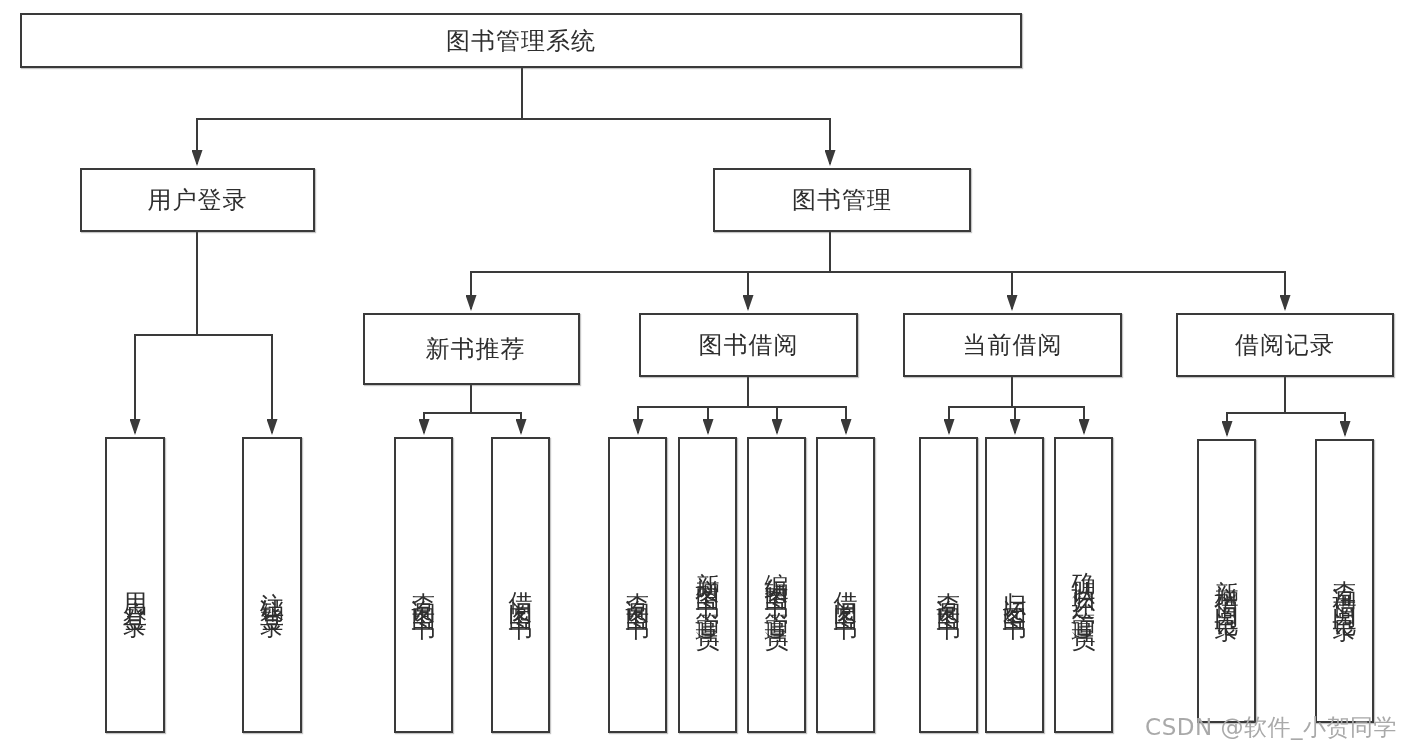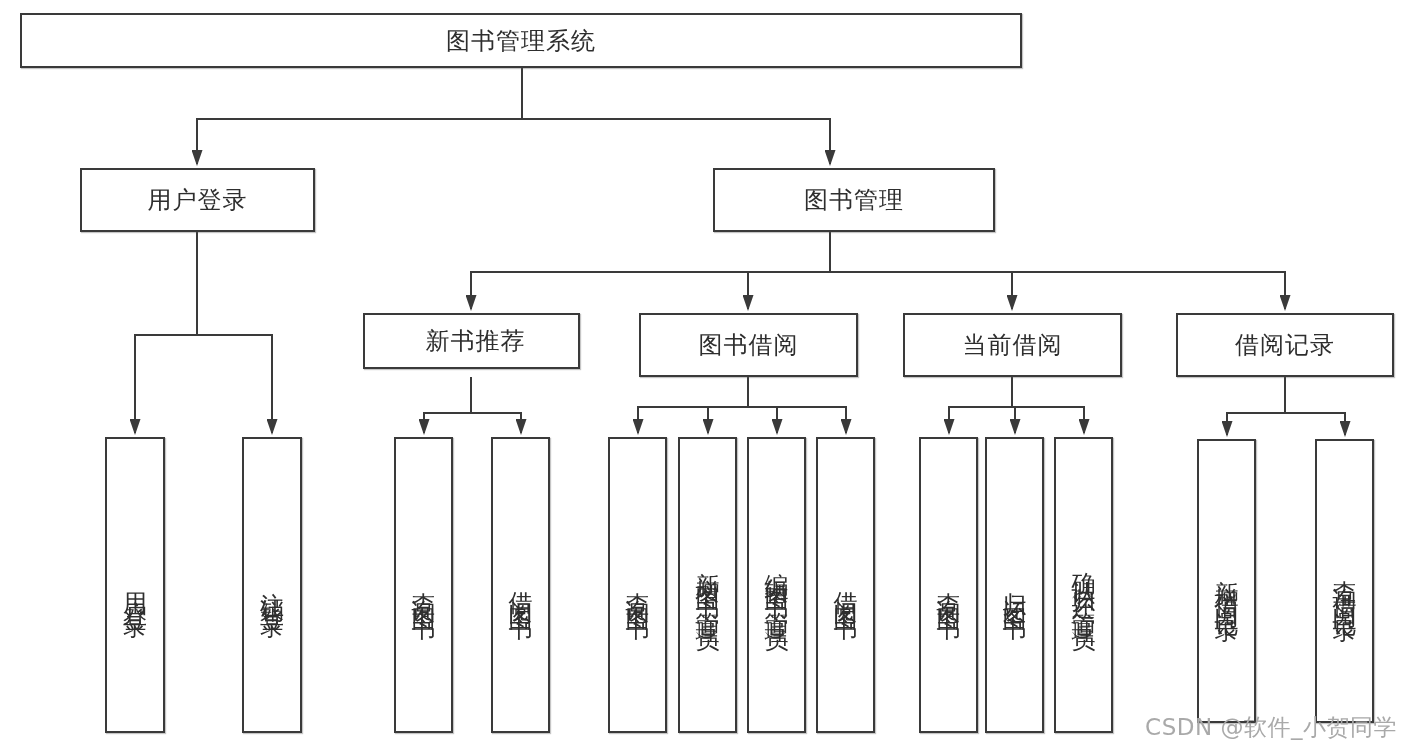--- a/index.html
+++ b/index.html
@@ -98,23 +98,23 @@
 
     <line x1="1285" y1="377" x2="1285" y2="413"></line>
     <line x1="1226" y1="413" x2="1346" y2="413"></line>
     <line x1="1227" y1="413" x2="1227" y2="435" marker-end="url(#arrow)"></line>
     <line x1="1345" y1="413" x2="1345" y2="435" marker-end="url(#arrow)"></line>
   </svg>
 
   <div class="box root-label" style="left:20px; top:13px; width:1002px; height:55px;">图书管理系统</div>
 
   <div class="box h-label" style="left:80px; top:168px; width:235px; height:64px;">用户登录</div>
-  <div class="box h-label" style="left:713px; top:168px; width:282px; height:64px;">图书管理</div>
+  <div class="box h-label" style="left:713px; top:168px; width:258px; height:64px;">图书管理</div>
 
-  <div class="box h-label" style="left:363px; top:313px; width:217px; height:56px;padding-left:8px;">新书推荐</div>
+  <div class="box h-label" style="left:363px; top:313px; width:217px; height:72px;padding-left:8px;">新书推荐</div>
   <div class="box h-label" style="left:903px; top:313px; width:219px; height:64px;">当前借阅</div>
   <div class="box h-label" style="left:639px; top:313px; width:219px; height:64px;">图书借阅</div>
   <div class="box h-label" style="left:1176px; top:313px; width:218px; height:64px;">借阅记录</div>
 
   <div class="box" style="left:105px; top:437px; width:60px; height:296px;">
     <span class="vtext">用户登录</span>
   </div>
   <div class="box" style="left:242px; top:437px; width:60px; height:296px;">
     <span class="vtext">注销登录</span>
   </div>

